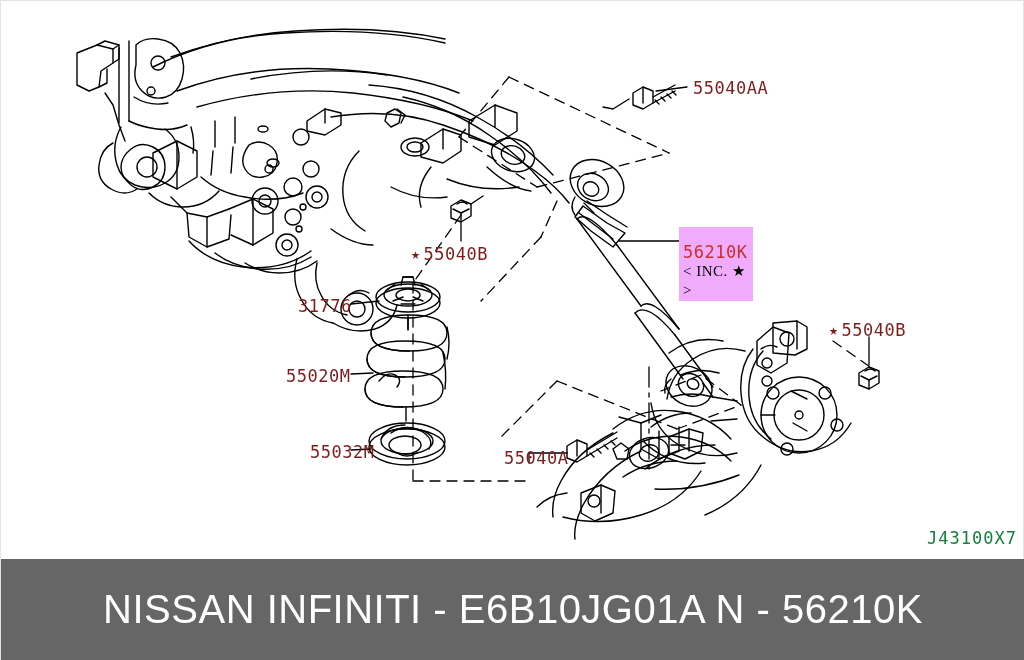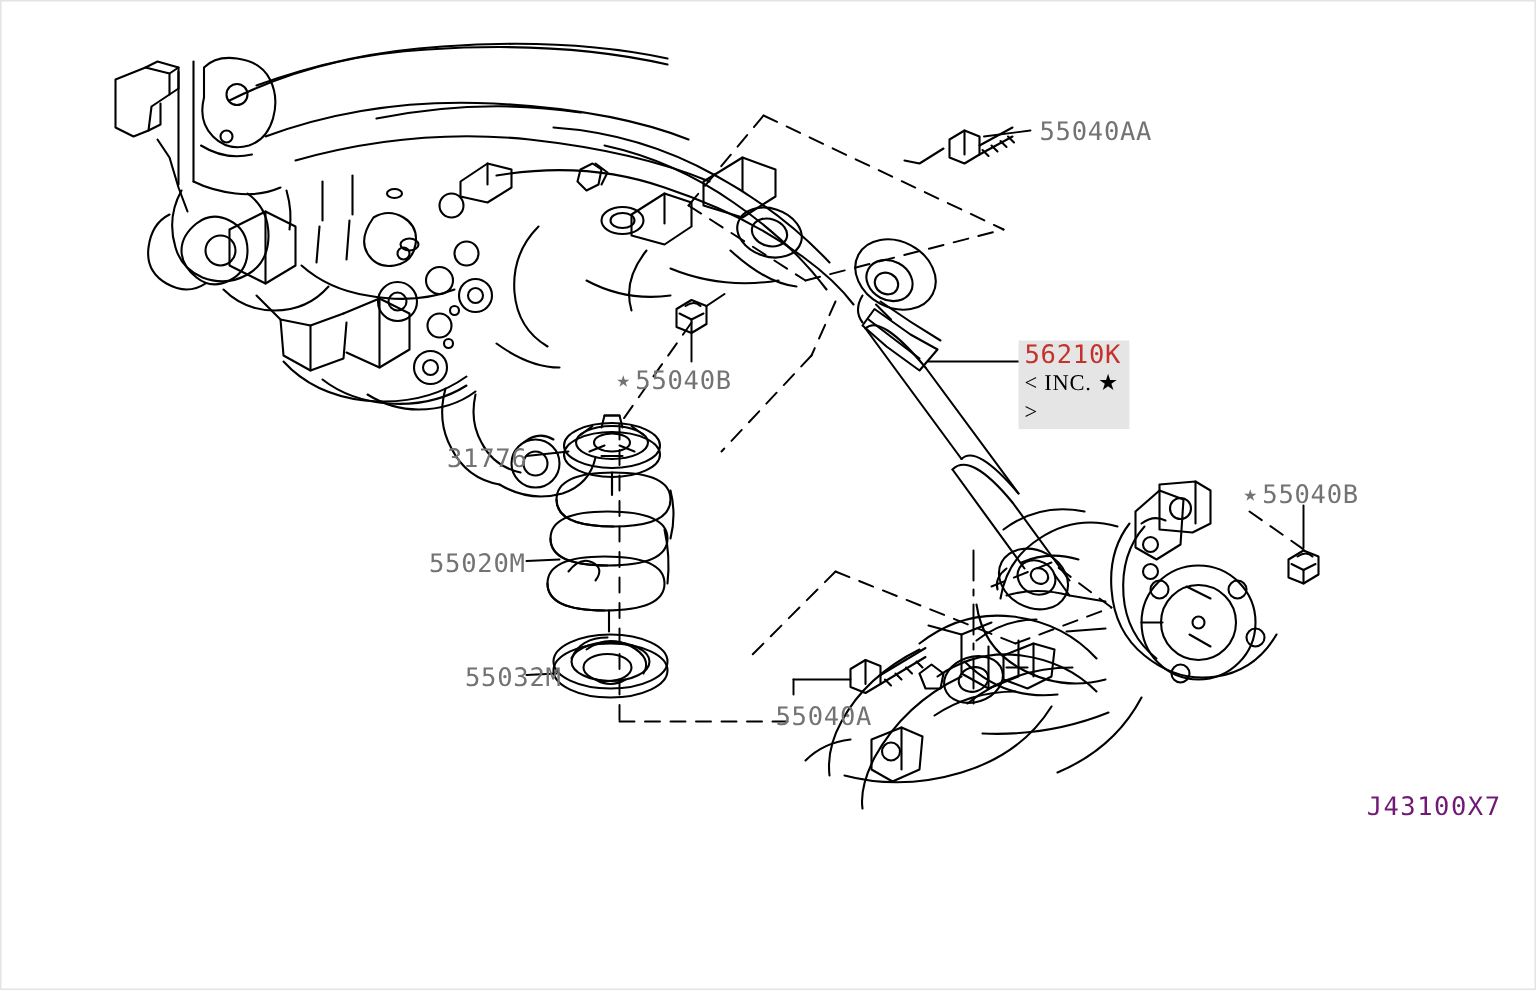--- a/index.html
+++ b/index.html
@@ -4,30 +4,30 @@
 <title>Nissan Parts Diagram</title>
 <style>
   html,body{margin:0;padding:0;background:#fff;}
   body{width:1024px;height:660px;overflow:hidden;
        font-family:"DejaVu Sans Mono",monospace;}
   #page{position:relative;width:1024px;height:660px;background:#ffffff;
         box-sizing:border-box;border:1px solid #e3e3e3;}
   #canvas{position:absolute;left:0;top:0;width:1024px;height:558px;}
   svg#art{position:absolute;left:0;top:0;width:1024px;height:558px;}
   .lbl{position:absolute;font-family:"DejaVu Sans Mono",monospace;
-       font-size:17px;letter-spacing:.5px;color:#737373;white-space:nowrap;}
+       font-size:17px;letter-spacing:.5px;color:#7f1d1d;white-space:nowrap;}
   .star{font-size:15px;vertical-align:1px;margin-right:3px;}
-  #hl{position:absolute;background:#e5e5e5;padding:1px 6px 1px 4px;
+  #hl{position:absolute;background:#f0abfc;padding:16px 6px 1px 4px;
       line-height:19px;}
   #hl .ln1{color:#c4322b;font-size:17px;letter-spacing:.5px;}
   #hl .ln2{color:#000;font-size:15px;letter-spacing:.5px;
            background:transparent;font-family:Liberation Serif, serif;}
   #hlwrap{position:absolute;left:678px;top:226px;}
-  #diagno{position:absolute;right:24px;top:527px;font-size:17px;
-          letter-spacing:1px;color:#701a75;}
+  #diagno{position:absolute;right:8px;top:527px;font-size:17px;
+          letter-spacing:1px;color:#15803d;}
   #banner{position:absolute;left:0;top:558px;width:1024px;height:101px;
           background:#666666;display:flex;align-items:center;
           justify-content:center;}
   #banner .btxt{color:#fff;font-family:"Liberation Sans",sans-serif;
       font-size:40px;letter-spacing:.5px;white-space:nowrap;font-weight:400;}
 </style>
 </head>
 <body>
 
 <div id="page">
@@ -317,30 +317,33 @@
     <div class="lbl" style="left:410px;top:243px;">
       <span class="star">★</span><span>55040B</span>
     </div>
 
     <div class="lbl" style="left:297px;top:295px;">31776</div>
 
     <div class="lbl" style="left:285px;top:365px;">55020M</div>
 
     <div class="lbl" style="left:309px;top:441px;">55032M</div>
 
-    <div class="lbl" style="left:503px;top:467px;margin-left:13px;">55040A</div>
+    <div class="lbl" style="left:503px;top:447px;">55040A</div>
 
     <div class="lbl" style="left:828px;top:319px;">
       <span class="star">★</span><span>55040B</span>
     </div>
 
     <div id="hlwrap">
       <div id="hl">
         <div class="ln1">56210K</div>
         <div class="ln2">&lt; INC. ★ &gt;</div>
       </div>
     </div>
 
     <div id="diagno">J43100X7</div>
   </div>
 
+  <div id="banner">
+    <div class="btxt">NISSAN  INFINITI - E6B10JG01A     N - 56210K</div>
+  </div>
 
 </div>
 
 </body></html>

